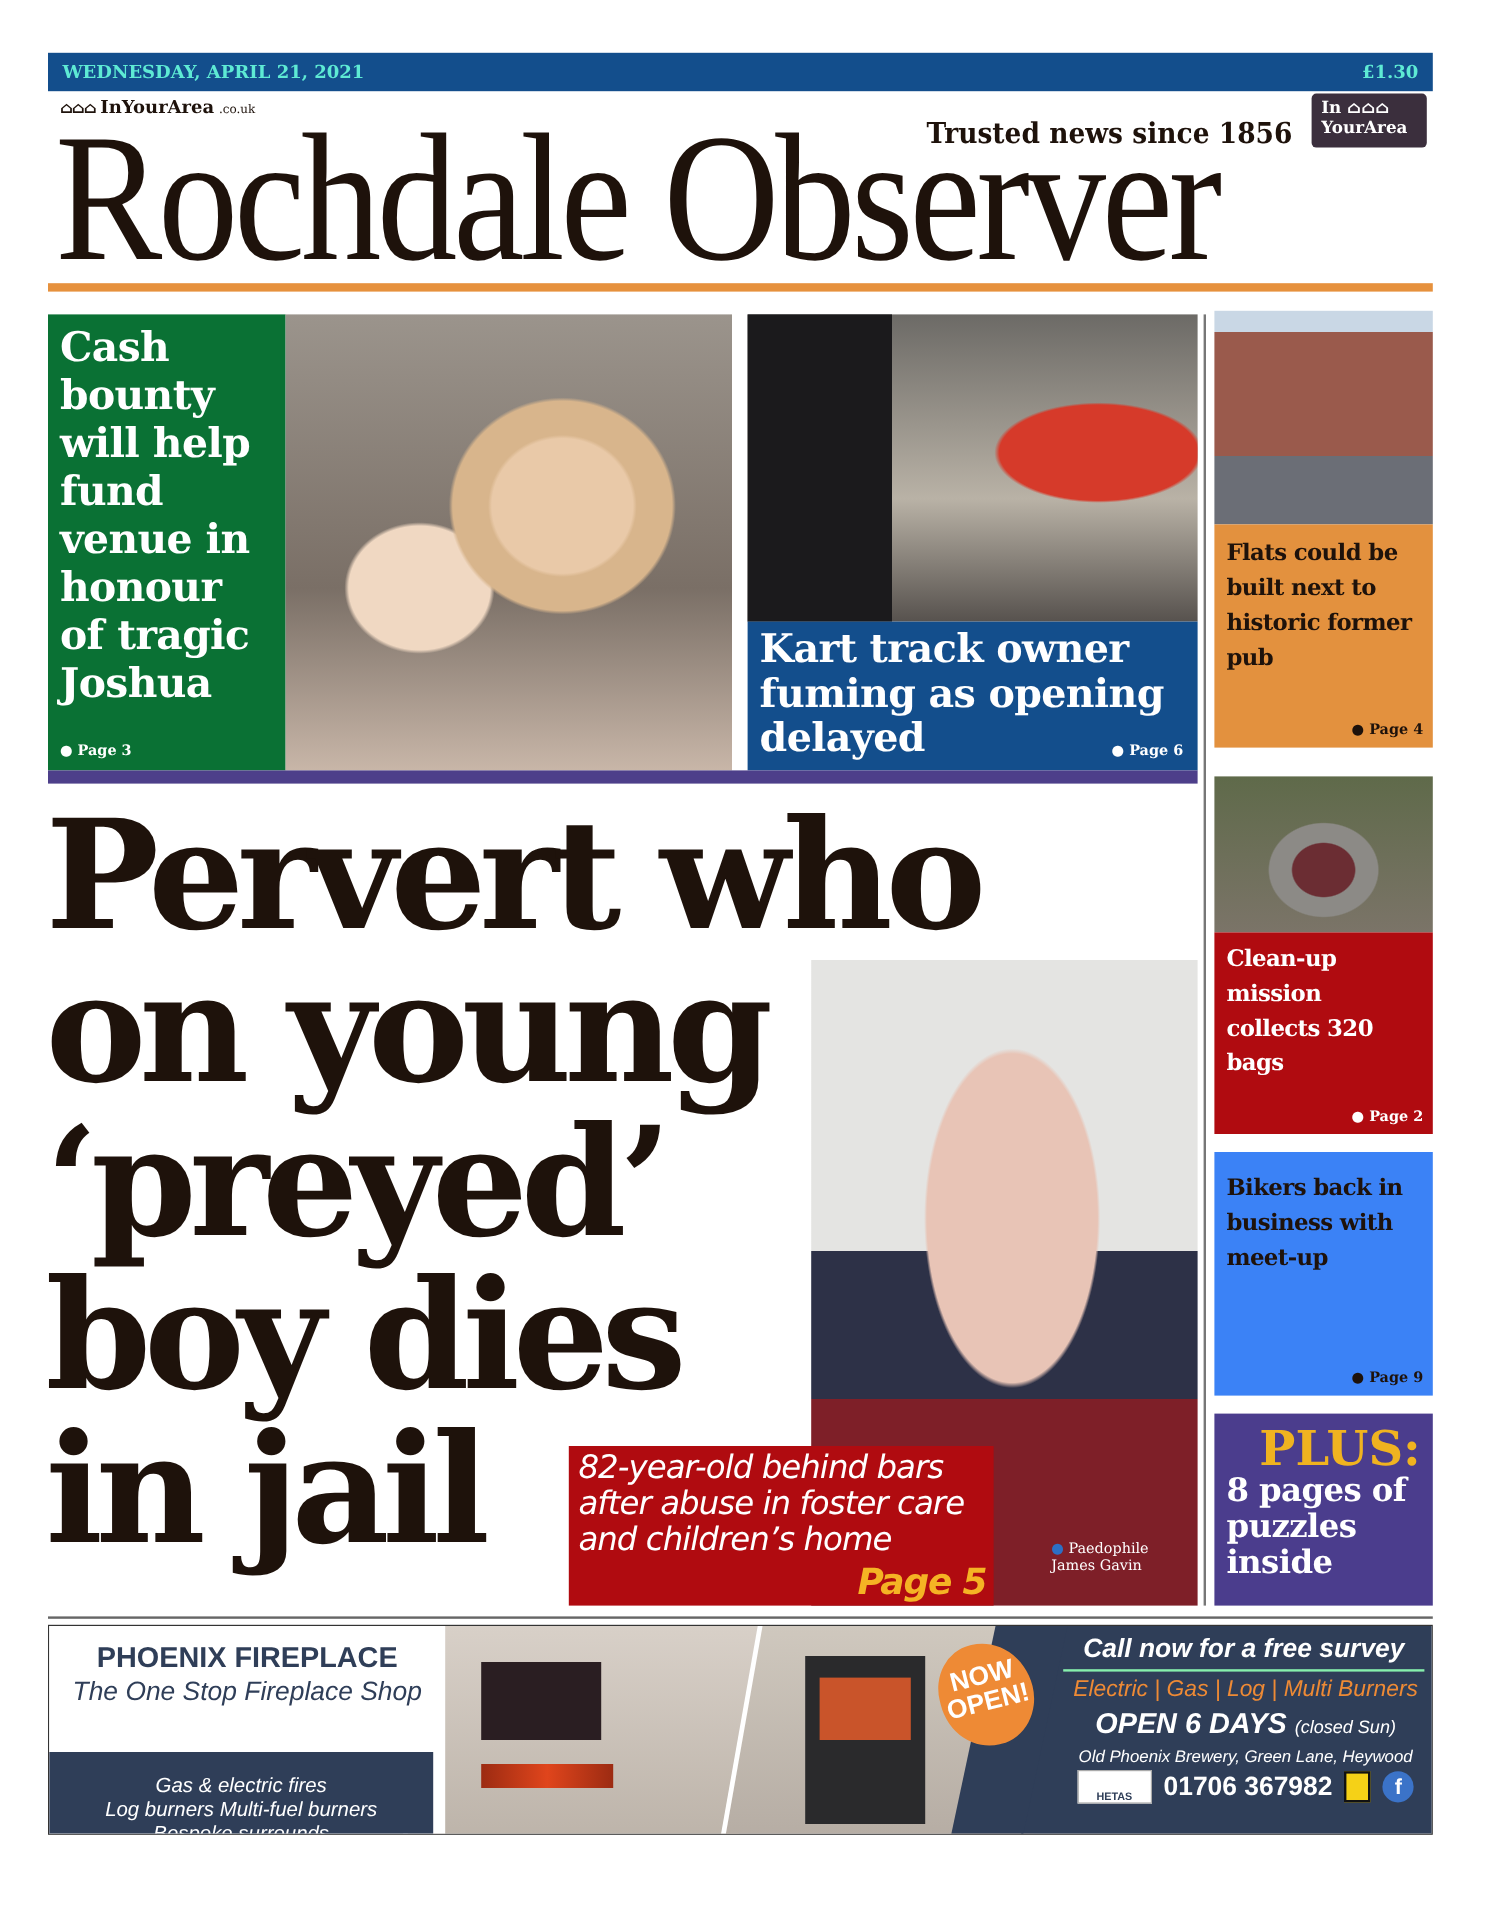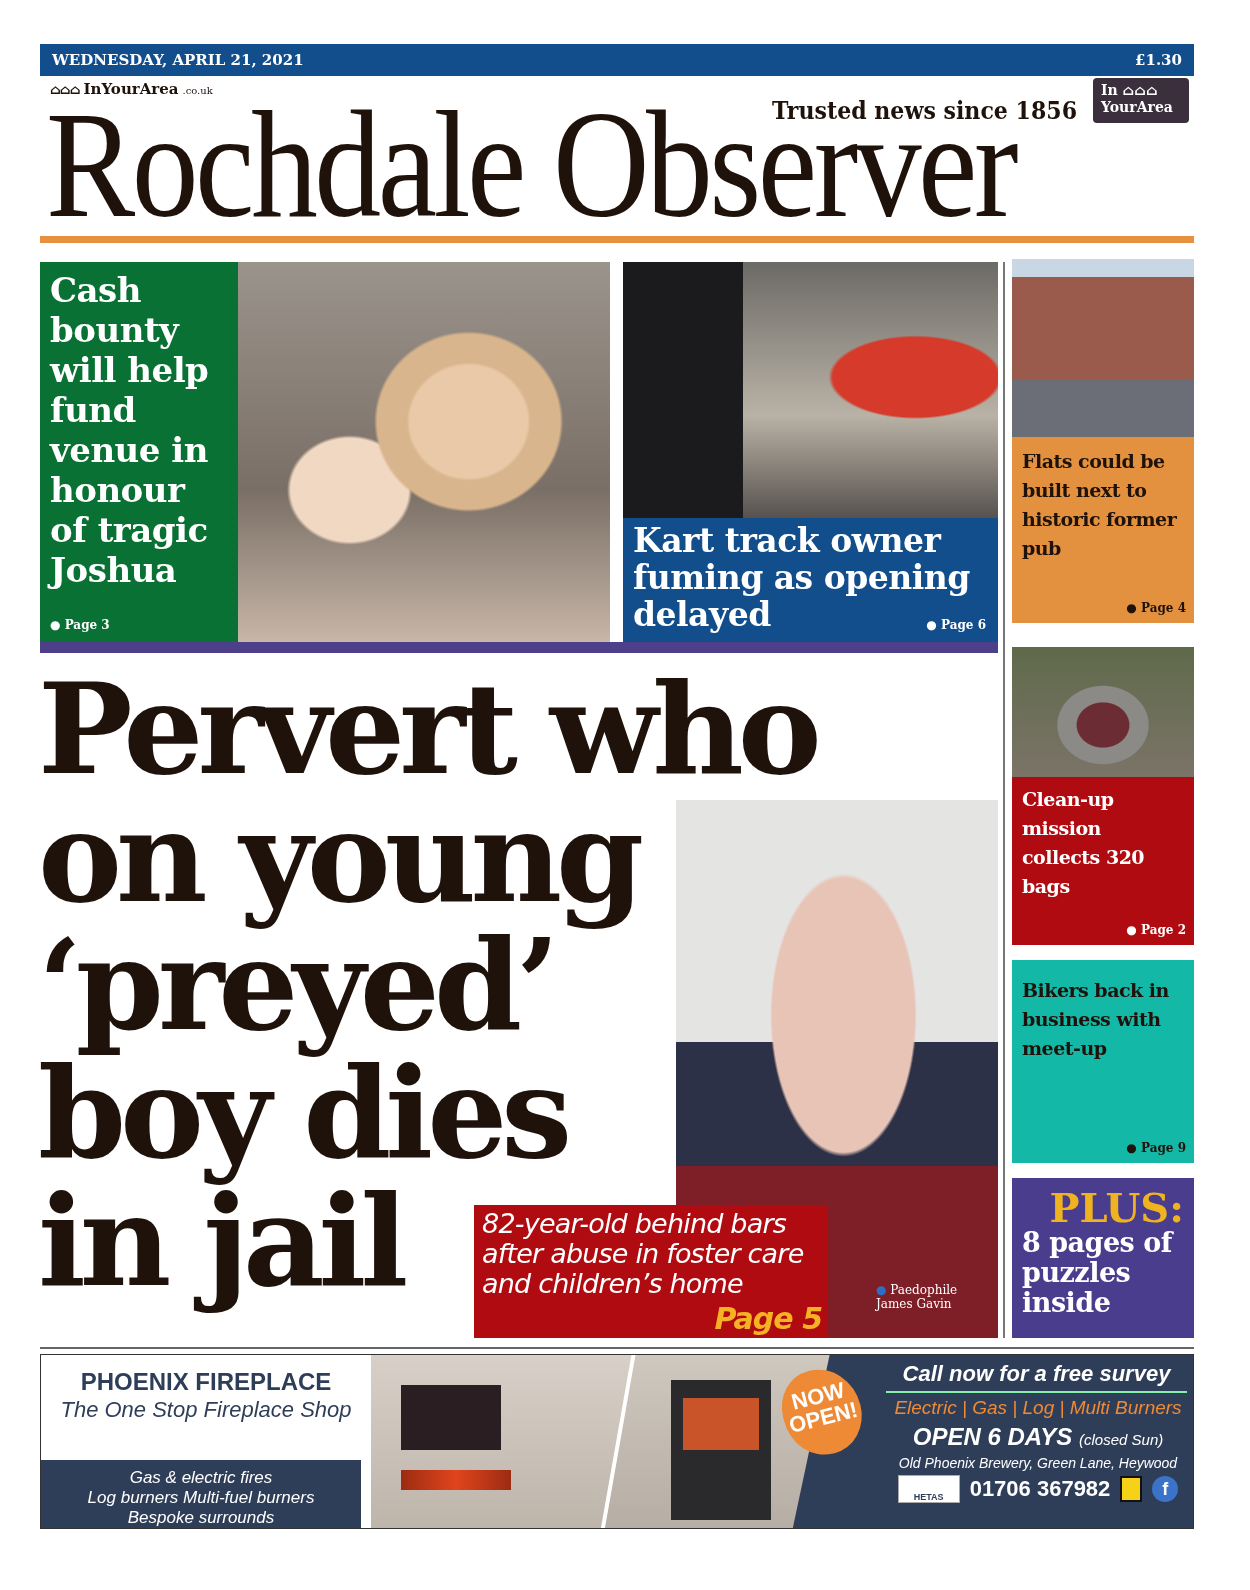--- a/index.html
+++ b/index.html
@@ -1,20 +1,20 @@
 <!DOCTYPE html>
 <html><head>
 <meta charset="utf-8">
 <style>
   * { box-sizing: border-box; margin: 0; padding: 0; }
   body { width: 1250px; height: 1590px; background: #fff; position: relative; overflow: hidden; font-family: "DejaVu Serif", serif; color: #1e120b; }
   .abs { position: absolute; }
 
   
-  .datebar { left: 40px; top: 44px; width: 1154px; height: 24px; background: #134e8c; color: #ffffff; font-family: "DejaVu Serif", serif; font-weight: bold; font-size: 15px; display: flex; justify-content: space-between; align-items: center; padding: 16px 12px; }
+  .datebar { left: 40px; top: 44px; width: 1154px; height: 24px; background: #134e8c; color: #5eead4; font-family: "DejaVu Serif", serif; font-weight: bold; font-size: 15px; display: flex; justify-content: space-between; align-items: center; padding: 16px 12px; }
 
   .iya-small { left: 50px; top: 80px; font-size: 15px; font-weight: bold; display: flex; align-items: baseline; gap: 4px; }
   .iya-small .houses { font-size: 13px; letter-spacing: -1px; }
   .iya-small .couk { font-size: 10px; font-weight: normal; }
 
   .tagline { left: 772px; top: 96px; font-family: "DejaVu Serif", serif; font-weight: bold; font-size: 24px; white-space: nowrap; transform: scaleX(0.92); transform-origin: left; }
   .iya-badge { left: 1093px; top: 78px; width: 96px; height: 45px; background: #3b2f3d; border-radius: 4px; color: #fff; font-weight: bold; font-size: 14px; line-height: 17px; padding: 4px 8px; }
 
   .masthead { left: 46px; top: 90px; font-family: "Liberation Serif", serif; font-size: 152px; line-height: 150px; white-space: nowrap; letter-spacing: -4px; transform: scaleX(0.88); transform-origin: left; color: #1e120b; }
 
@@ -40,42 +40,42 @@
   
   .sb { left: 1012px; width: 182px; }
   .sb1 { top: 259px; height: 364px; }
   .sb1 .photo { height: 178px; background: linear-gradient(180deg, #c9d7e5 0 10%, #9a5a4c 10% 68%, #6b6e76 68%); }
   .sb1 .panel { height: 186px; background: #e3913e; padding: 10px 10px; position: relative; }
   .sb-head { font-family: "DejaVu Serif", serif; font-weight: bold; font-size: 19px; line-height: 29px; letter-spacing: -0.5px; }
   .sb .pageref { position: absolute; right: 8px; bottom: 8px; }
   .sb2 { top: 647px; height: 298px; }
   .sb2 .photo { height: 130px; background: radial-gradient(ellipse at 50% 60%, #6b2d33 0 20%, #8c8a86 21% 35%, transparent 36%), linear-gradient(180deg, #5f6a4a, #7b7468); }
   .sb2 .panel { height: 168px; background: #b00b10; color: #fff; padding: 8px 10px; position: relative; }
-  .sb3 { top: 960px; height: 203px; background: #14b8a6; padding: 16px 10px; }
+  .sb3 { top: 960px; height: 203px; background: #3b82f6; padding: 16px 10px; }
   .sb4 { top: 1178px; height: 160px; background: #4b3d8d; padding: 10px 10px; color: #fff; }
   .sb4 .plus { font-family: "DejaVu Serif", serif; font-weight: bold; font-size: 40px; line-height: 40px; color: #f0b320; text-align: right; }
   .sb4 .sb-head { font-size: 27px; line-height: 30px; }
 
   
   .main-head { left: 38px; top: 665px; width: 950px; font-family: "DejaVu Serif", serif; font-weight: bold; font-size: 126px; line-height: 128px; letter-spacing: -6px; color: #1e120b; }
   .main-head span { display: block; white-space: nowrap; }
   .main-photo { left: 676px; top: 800px; width: 322px; height: 538px; background: radial-gradient(ellipse at 52% 40%, #e8c4b6 0 30%, transparent 31%), linear-gradient(180deg, #e4e4e2 0 45%, #2d3147 45% 68%, #7e1f28 68%); }
   .caption { left: 876px; top: 1283px; font-family: "DejaVu Serif", serif; font-size: 12px; line-height: 14px; color: #fff; }
   .caption .dot { color: #2d6fc4; }
   .standfirst { left: 474px; top: 1205px; width: 354px; height: 133px; background: #b00b10; color: #fff; padding: 4px 8px; font-family: "DejaVu Sans", sans-serif; font-style: italic; font-weight: 300; font-size: 27px; line-height: 30px; letter-spacing: -0.8px; }
   .standfirst .pg { position: absolute; right: 6px; bottom: 4px; color: #f5b324; font-weight: bold; font-size: 30px; letter-spacing: -1px; }
 
   .bottom-rule { left: 40px; top: 1347px; width: 1154px; height: 2px; background: #666; }
 
   
   .ad { left: 40px; top: 1354px; width: 1154px; height: 175px; border: 1px solid #333; overflow: hidden; font-family: "Liberation Sans", sans-serif; }
   .ad .left { position: absolute; left: 0; top: 0; width: 330px; height: 175px; background: #fff; text-align: center; }
   .ad .title { margin-top: 12px; color: #2f3e58; font-weight: bold; font-size: 24px; line-height: 30px; }
   .ad .sub { color: #2f3e58; font-style: italic; font-size: 22px; line-height: 26px; }
-  .ad .blue { position: absolute; left: 0; top: 105px; width: 320px; height: 70px; background: #2f3e58; color: #fff; font-style: italic; font-size: 17px; line-height: 20px; padding-top: 8px; }
+  .ad .blue { position: absolute; left: 0; top: 105px; width: 320px; height: 70px; background: #2f3e58; color: #fff; font-style: italic; font-size: 17px; line-height: 20px; padding-top: 18px; }
   .ad .img1 { position: absolute; left: 310px; top: 0; width: 280px; height: 175px; background: linear-gradient(180deg, #d8d0c8, #bdb4aa); transform: skewX(-10deg); border-left: 4px solid #fff; }
   .ad .tv { position: absolute; left: 360px; top: 30px; width: 100px; height: 65px; background: #2a1e22; }
   .ad .fire { position: absolute; left: 360px; top: 115px; width: 110px; height: 20px; background: linear-gradient(90deg, #9c2b12, #e0451c, #9c2b12); }
   .ad .img2 { position: absolute; left: 575px; top: 0; width: 260px; height: 175px; background: linear-gradient(180deg, #cfc8be, #b6ada4); transform: skewX(-10deg); border-left: 4px solid #fff; }
   .ad .stove { position: absolute; left: 630px; top: 25px; width: 100px; height: 140px; background: #2a2a2c; }
   .ad .stove::after { content: ""; position: absolute; left: 12px; top: 18px; width: 76px; height: 52px; background: #c9542a; }
   .ad .burst { position: absolute; left: 742px; top: 14px; width: 78px; height: 86px; background: #ee8a35; border-radius: 46% 54% 48% 52%; color: #fff; font-size: 22px; line-height: 22px; text-align: center; padding-top: 16px; transform: rotate(-14deg); font-weight: bold; }
   .ad .right { position: absolute; left: 810px; top: 0; width: 344px; height: 175px; background: #2f3e58; color: #fff; text-align: center; }
   .ad .right::before { content: ""; position: absolute; left: -40px; top: 0; width: 60px; height: 175px; background: #2f3e58; transform: skewX(-12deg); }
   .ad .call { position: relative; font-style: italic; font-weight: bold; font-size: 22px; margin-top: 6px; padding-bottom: 4px; border-bottom: 2px solid #86efac; margin-left: 35px; margin-right: 8px; }

